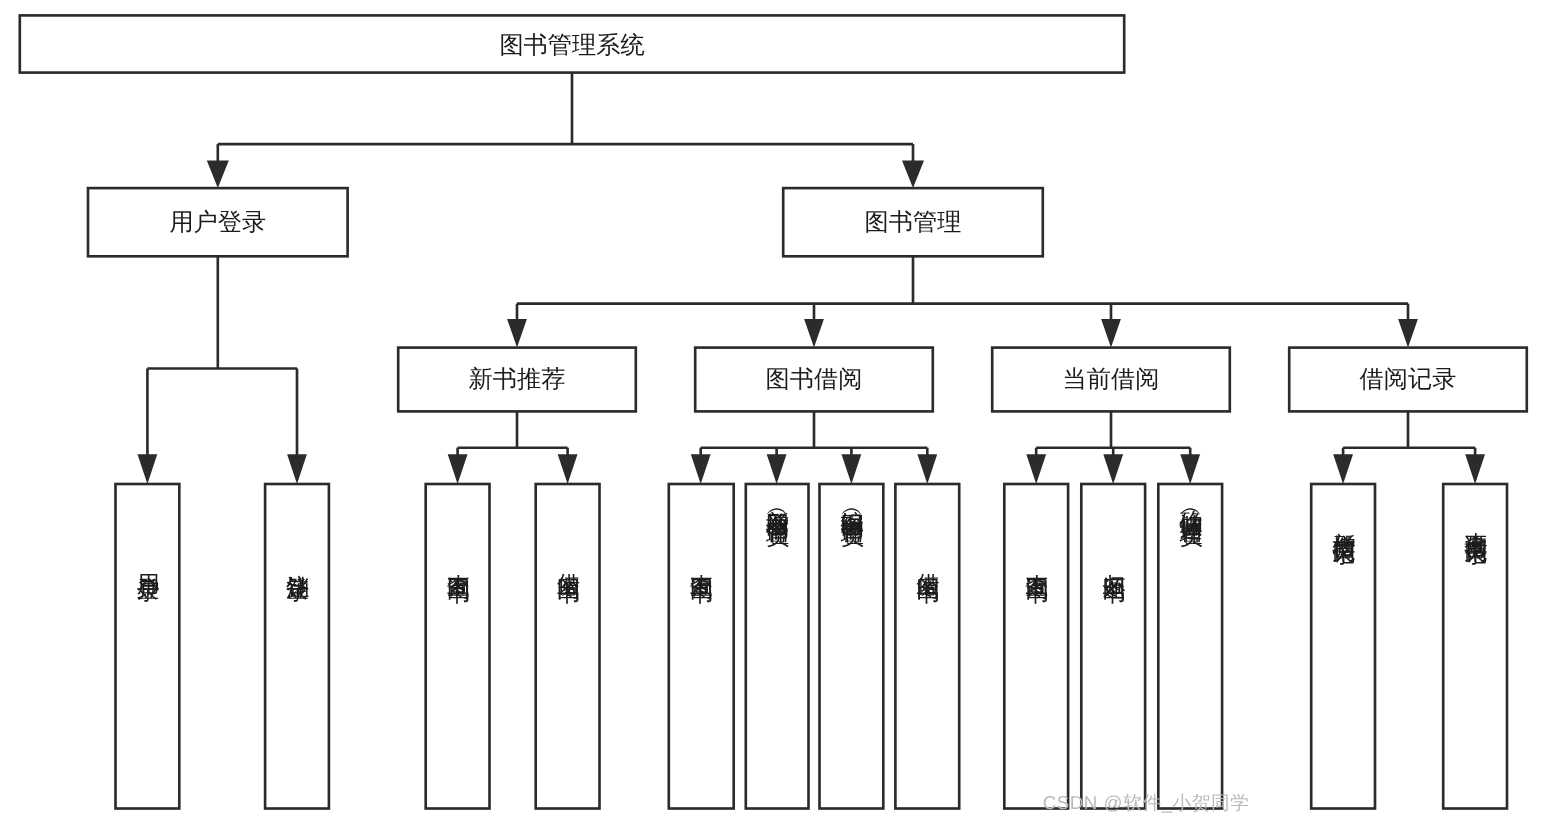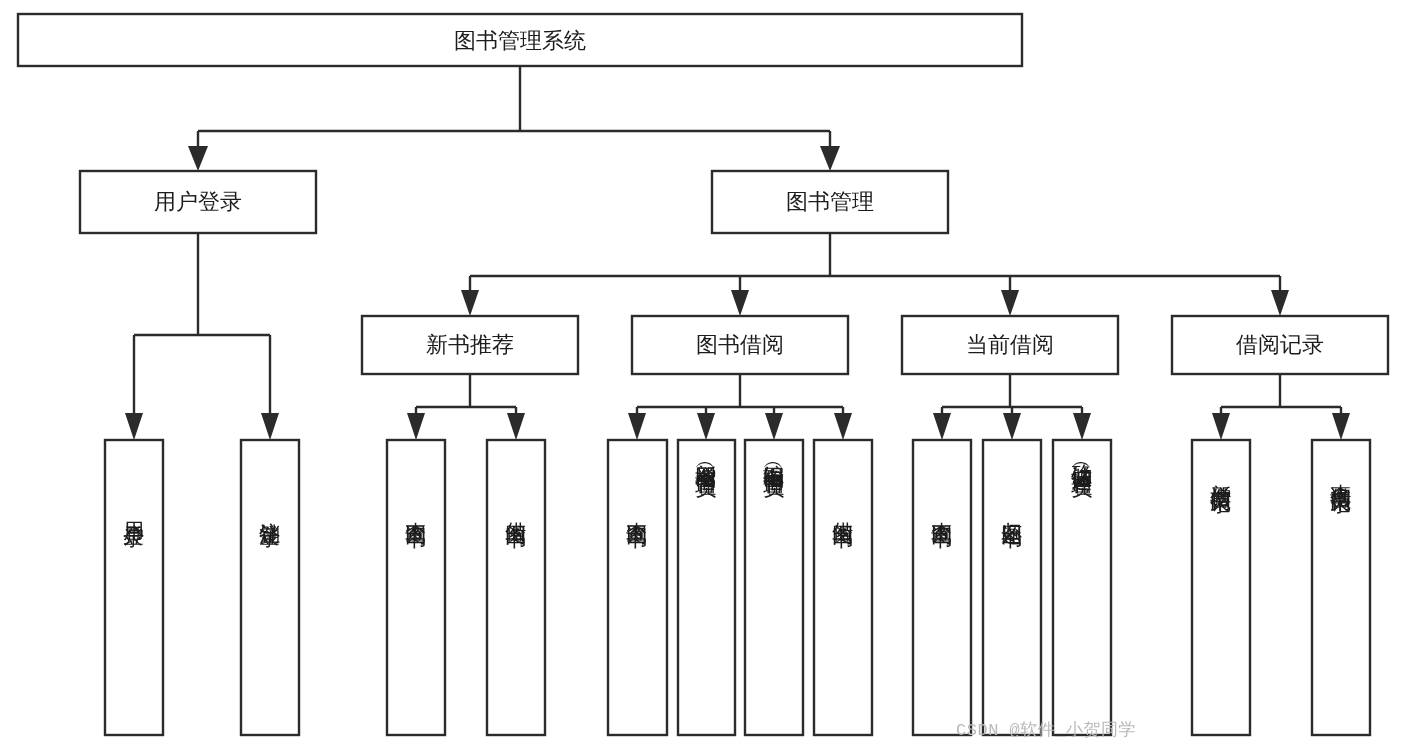--- a/index.html
+++ b/index.html
@@ -60,21 +60,21 @@
     color: #1c1c1c;
     white-space: nowrap;
     transform: translateX(-50%);
     text-align: center;
     pointer-events: none;
   }
   .watermark {
     position: absolute;
     right: 10px;
     bottom: 6px;
-    font-family: Liberation Mono, monospace;
+    font-family: Liberation Sans, sans-serif;
     font-size: 17px;
     color: #b9b9b9;
     letter-spacing: 0.5px;
     white-space: nowrap;
   }
 </style>
 </head>
 <body>
 
 <div id="diagram-root">

